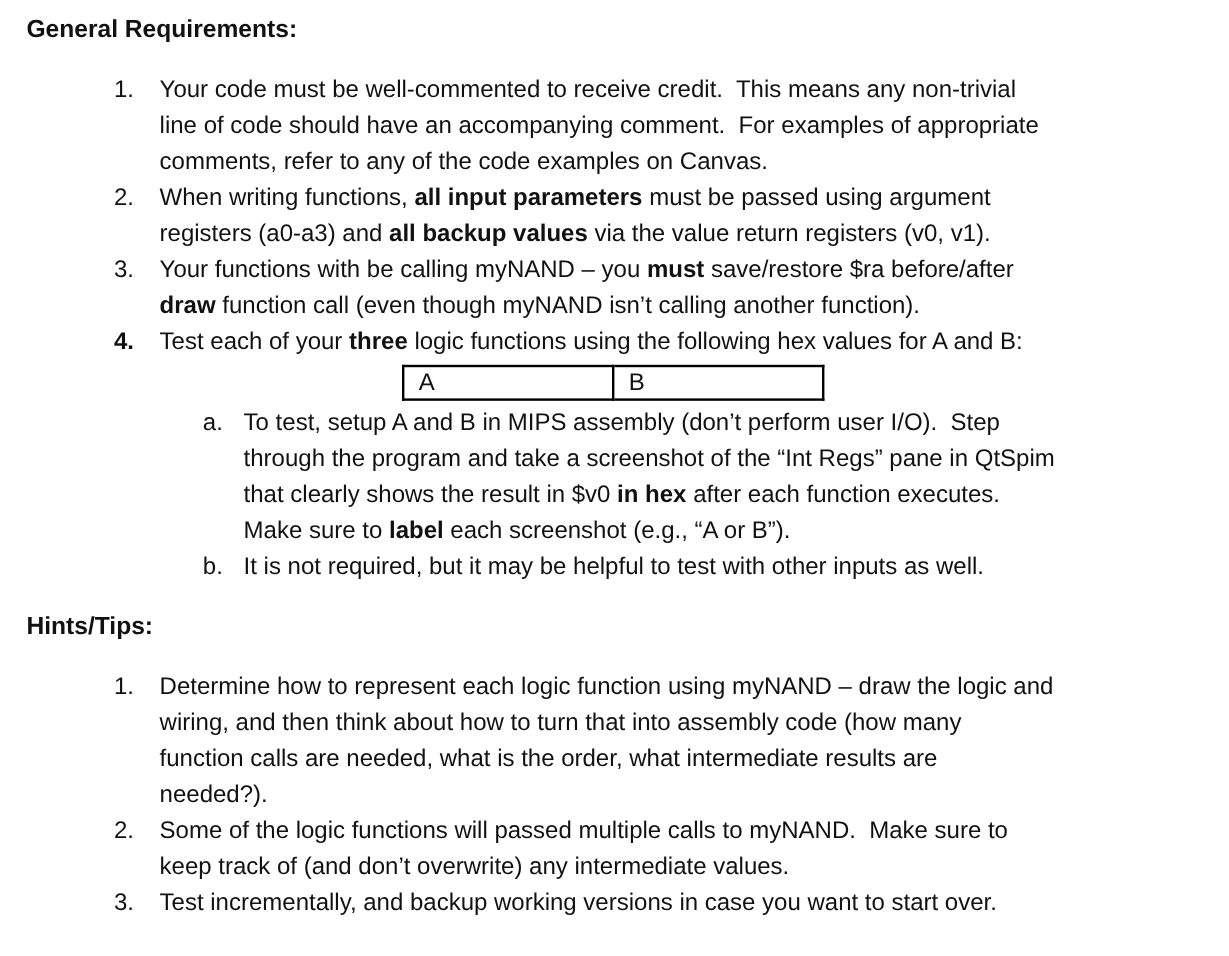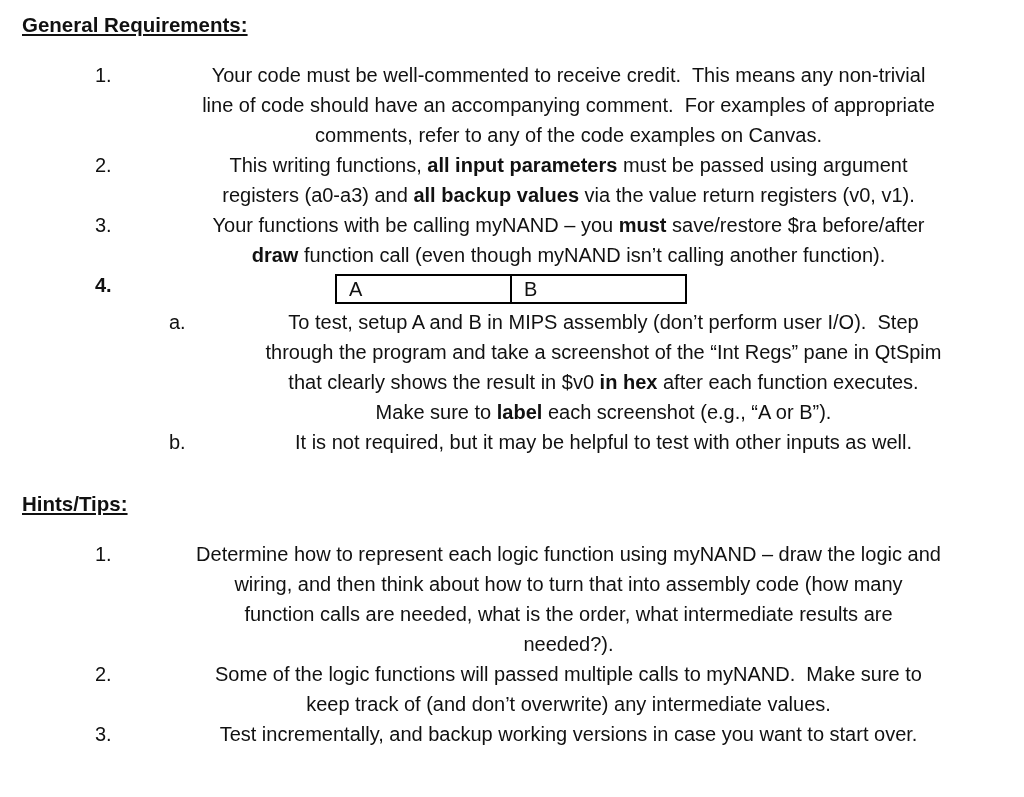--- a/index.html
+++ b/index.html
@@ -18,24 +18,23 @@
     font-size: 20px;
     line-height: 30px;
     padding: 10px 20px 0 22px;
     overflow: hidden;
   }
   .heading {
     font-weight: 700;
     font-size: 20.5px;
     line-height: 30px;
     margin: 0 0 20px 0;
-    text-decoration: underline;
   }
   .section-hints .heading {
-    margin-top: 32px;
+    margin-top: 20px;
   }
   .list {
     margin: 0 0 0 73px;
     padding: 0;
   }
   .item {
     display: flex;
     align-items: flex-start;
   }
   .item-body {
@@ -44,21 +43,20 @@
   }
   .marker {
     flex: 0 0 38px;
     width: 38px;
   }
   .marker.bold {
     font-weight: 700;
   }
   .runs {
     white-space: pre-wrap;
-    text-align: center;
   }
   .runs strong {
     font-weight: 700;
   }
   .sublist {
     margin-left: 36px;
   }
   .sublist .marker {
     flex: 0 0 34px;
     width: 34px;
@@ -95,36 +93,37 @@
         <div class="item-body">
           <div class="runs"><span>Your code must be well-commented to receive credit.  This means any non-trivial
 line of code should have an accompanying comment.  For examples of appropriate
 comments, refer to any of the code examples on Canvas.</span></div>
         </div>
       </div>
 
       <div class="item">
         <span class="marker">2.</span>
         <div class="item-body">
-          <div class="runs"><span>This writing functions, </span><strong>all input parameters</strong><span> must be passed using argument
+          <div class="runs"><span>When writing functions, </span><strong>all input parameters</strong><span> must be passed using argument
 registers (a0-a3) and </span><strong>all backup values</strong><span> via the value return registers (v0, v1).</span></div>
         </div>
       </div>
 
       <div class="item">
         <span class="marker">3.</span>
         <div class="item-body">
           <div class="runs"><span>Your functions with be calling myNAND – you </span><strong>must</strong><span> save/restore $ra before/after
 </span><strong>draw</strong><span> function call (even though myNAND isn’t calling another function).</span></div>
         </div>
       </div>
 
       <div class="item">
         <span class="marker bold">4.</span>
         <div class="item-body">
+          <div class="runs"><span>Test each of your </span><strong>three</strong><span> logic functions using the following hex values for A and B:</span></div>
 
           <table class="hex-table">
             <tbody>
                 <tr>
               <td>A</td>
               <td>B</td>
             </tr>
           </tbody>
             </table>
 

